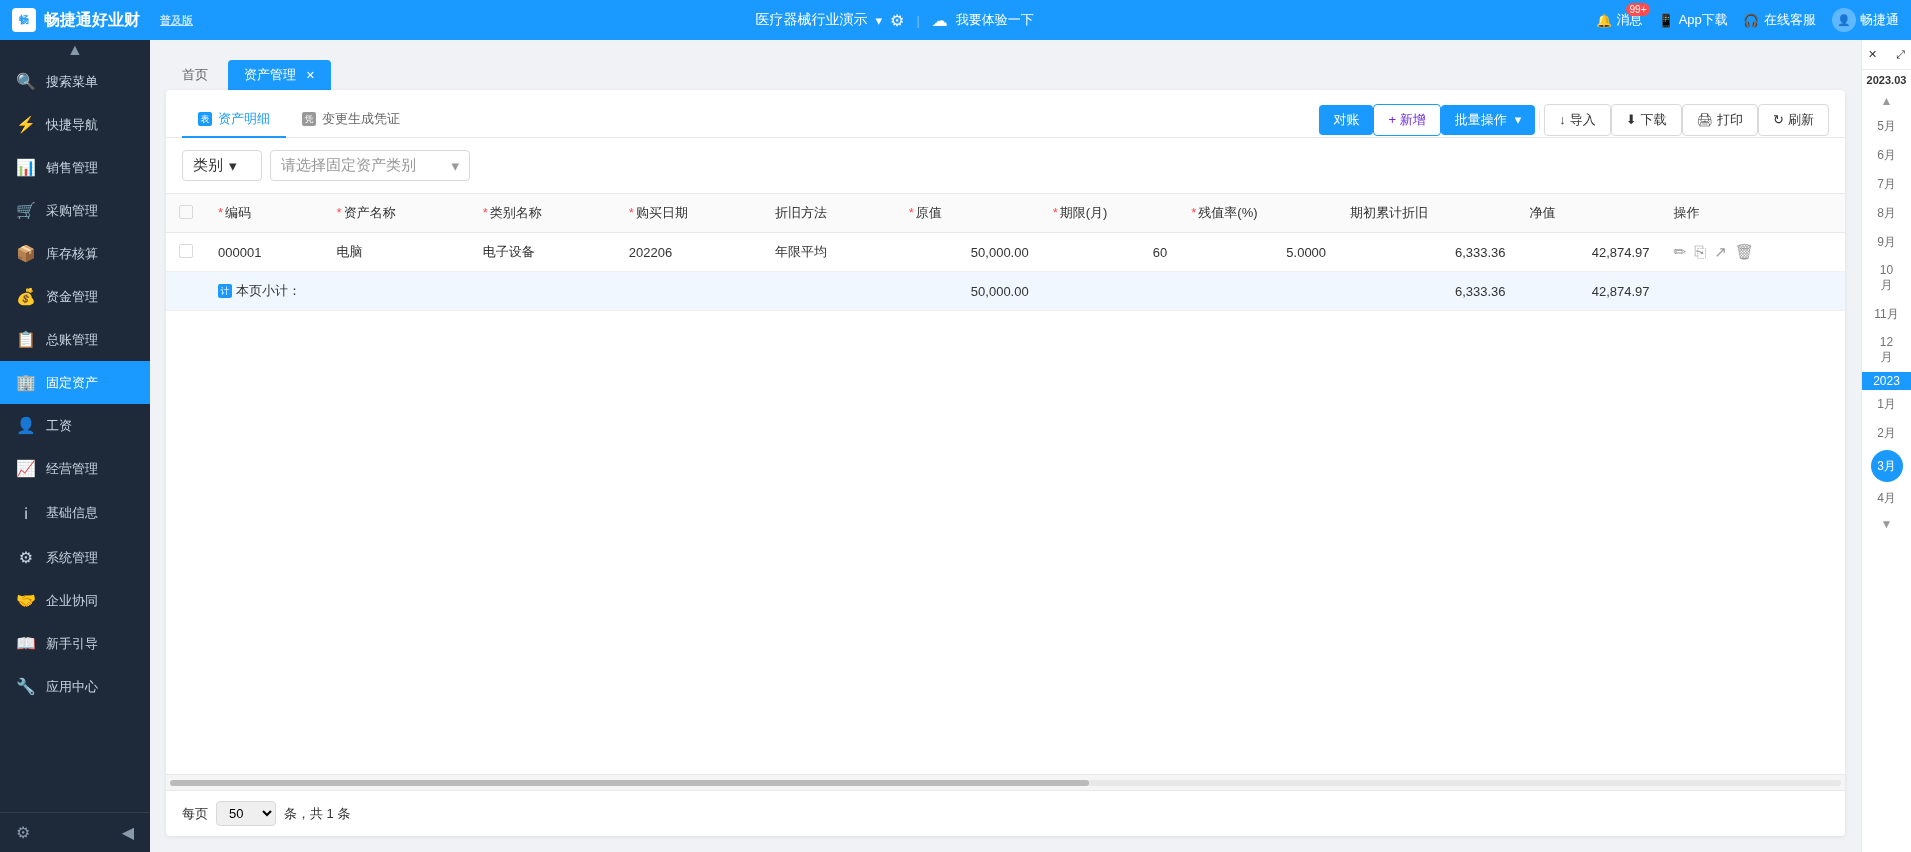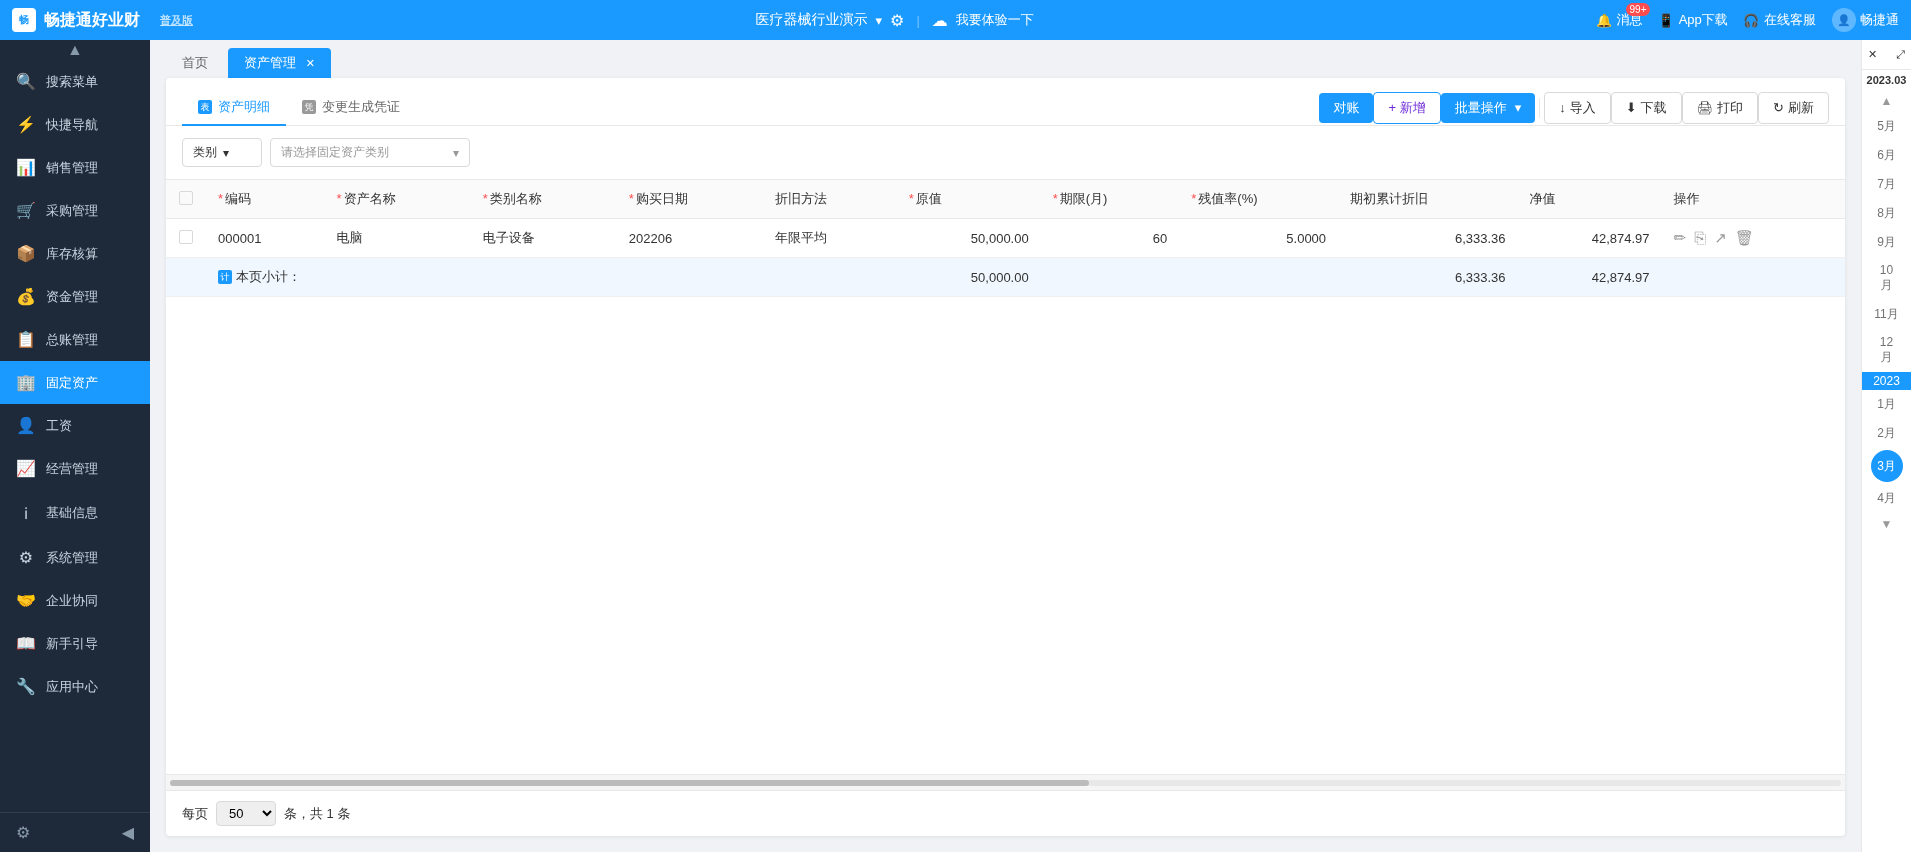--- a/index.html
+++ b/index.html
@@ -107,20 +107,21 @@
     }
     .sidebar-bottom .icon { color: #8899aa; cursor: pointer; font-size: 16px; }
 
     
     .content-area {
       flex: 1;
       display: flex;
       flex-direction: column;
       overflow: hidden;
       background: #f0f2f5;
+      margin-top: 12px;
     }
 
     
     .tabs-bar {
       display: flex; align-items: center;
       background: #f0f2f5;
       padding: 8px 16px 0;
       gap: 4px;
       flex-shrink: 0;
     }
@@ -191,21 +192,21 @@
       justify-content: space-between;
       flex-shrink: 0;
     }
     .toolbar-left { display: flex; align-items: center; gap: 8px; }
 
     .filter-select {
       display: flex; align-items: center;
       border: 1px solid #d9d9d9;
       border-radius: 4px;
       padding: 5px 10px;
-      font-size: 12px;
+      font-size: 15px;
       color: #333;
       background: white;
       cursor: pointer;
       gap: 6px;
       min-width: 80px;
       text-align: right;
     }
     .filter-select-wide {
       min-width: 200px;
       color: #999;

